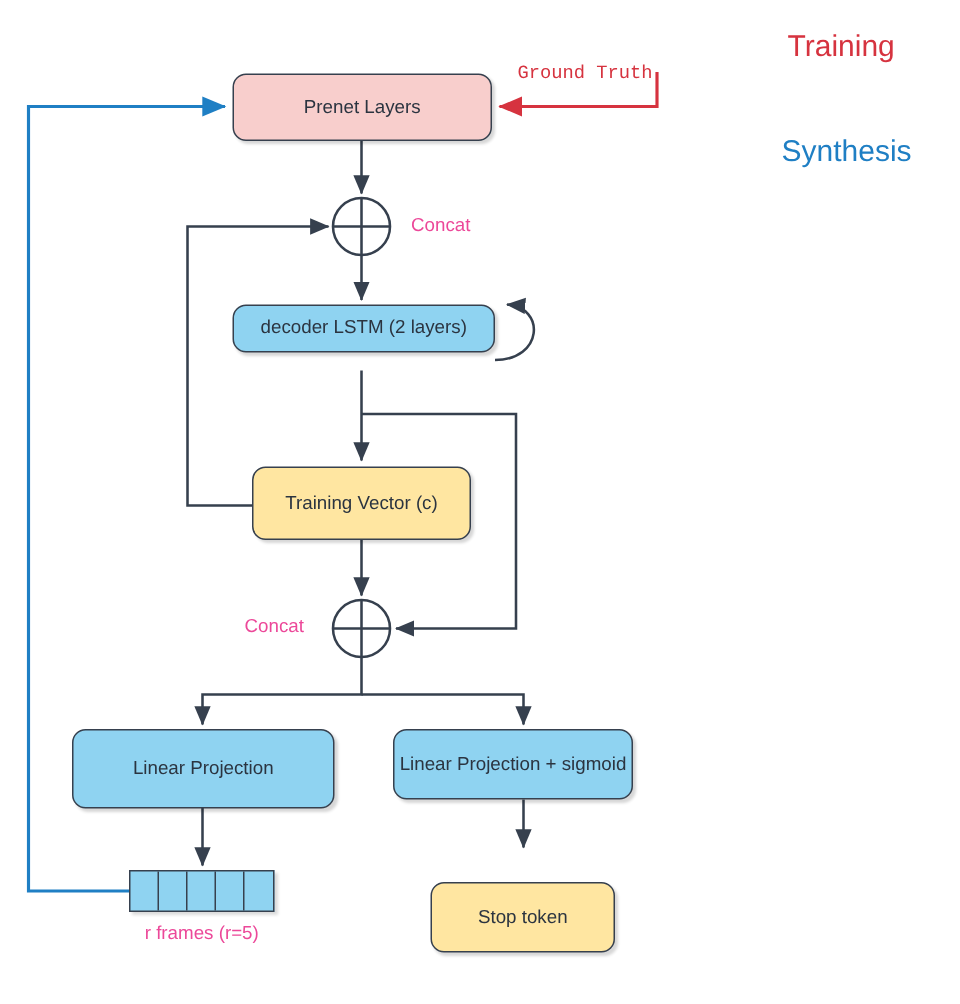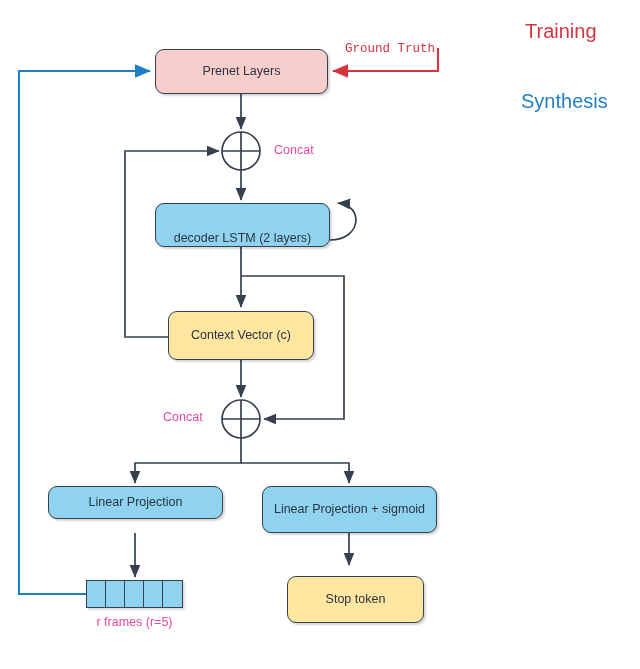--- a/index.html
+++ b/index.html
@@ -109,37 +109,37 @@
     <g stroke="#36404E" stroke-width="1.7" fill="#ffffff">
       <circle cx="241" cy="419" r="19"></circle>
       <path d="M222,419 L260,419 M241,400 L241,438"></path>
     </g>
   </svg>
 
   <div class="node pink" style="left:155px;top:49px;width:173px;height:45px;">
     <span>Prenet Layers</span>
   </div>
 
-  <div class="node blue" style="left:155px;top:203px;width:175px;height:44px;align-items:flex-end;">
+  <div class="node blue" style="left:155px;top:203px;width:175px;height:32px;">
     <span>decoder LSTM (2 layers)</span>
   </div>
 
   <div class="node yellow" style="left:168px;top:311px;width:146px;height:49px;">
-    <span>Context Vector (c)</span>
+    <span>Training Vector (c)</span>
   </div>
 
-  <div class="node blue" style="left:48px;top:486px;width:175px;height:33px;">
+  <div class="node blue" style="left:48px;top:486px;width:175px;height:53px;">
     <span>Linear Projection</span>
   </div>
 
-  <div class="node blue" style="left:262px;top:486px;width:175px;height:47px;">
+  <div class="node blue" style="left:262px;top:486px;width:160px;height:47px;">
     <span>Linear Projection + sigmoid</span>
   </div>
 
-  <div class="node yellow" style="left:287px;top:576px;width:137px;height:47px;">
+  <div class="node yellow" style="left:287px;top:588px;width:123px;height:47px;">
     <span>Stop token</span>
   </div>
 
   <div class="frames" style="left:86px;top:580px;width:97px;height:28px;">
     <div class="cell" style="width:20%"></div>
     <div class="cell" style="width:20%"></div>
     <div class="cell" style="width:20%"></div>
     <div class="cell" style="width:20%"></div>
     <div class="cell" style="width:20%"></div>
   </div>

